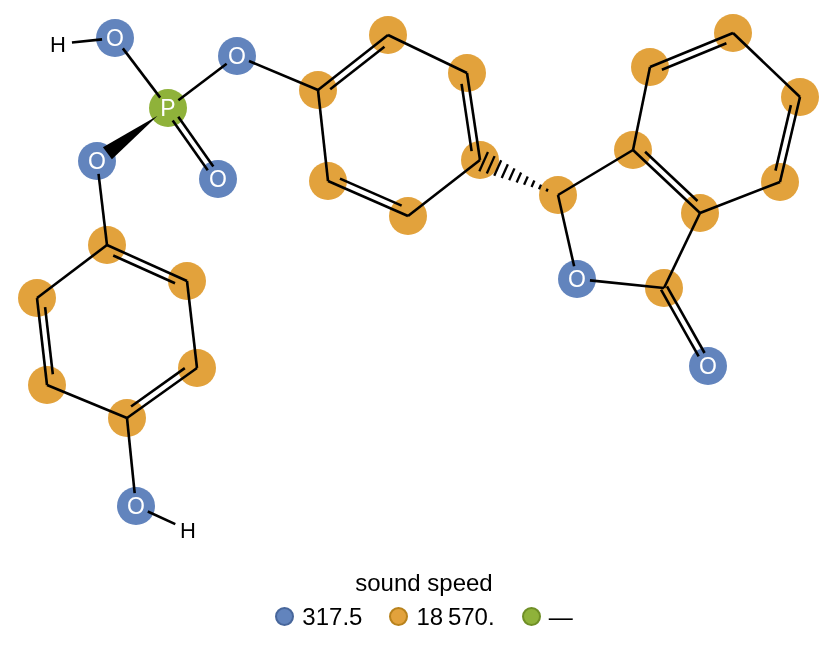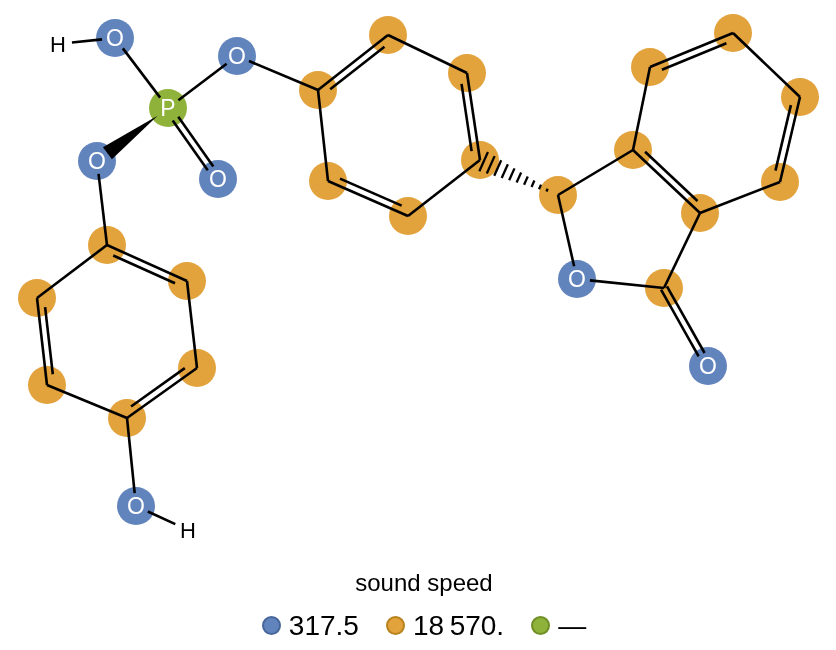--- a/index.html
+++ b/index.html
@@ -12,21 +12,21 @@
   }
   .mol-svg{position:absolute;left:0;top:0;}
   .mol-svg text{font-family:"Liberation Sans", sans-serif;}
   .legend{
     position:absolute;left:0;right:0;top:569px;
     text-align:center;color:#000;padding-left:12px;
   }
   .legend-title{font-size:24px;line-height:1.2;}
   .legend-row{
     display:flex;justify-content:center;align-items:center;
-    gap:27px;margin-top:12px;font-size:28px;
+    gap:27px;margin-top:5px;font-size:24px;
   }
   .legend-entry{display:flex;align-items:center;gap:8px;}
   .swatch{
     display:inline-block;width:15px;height:15px;border-radius:50%;
     border:2px solid transparent;flex:0 0 auto;
   }
 </style>
 </head>
 <body>
 

